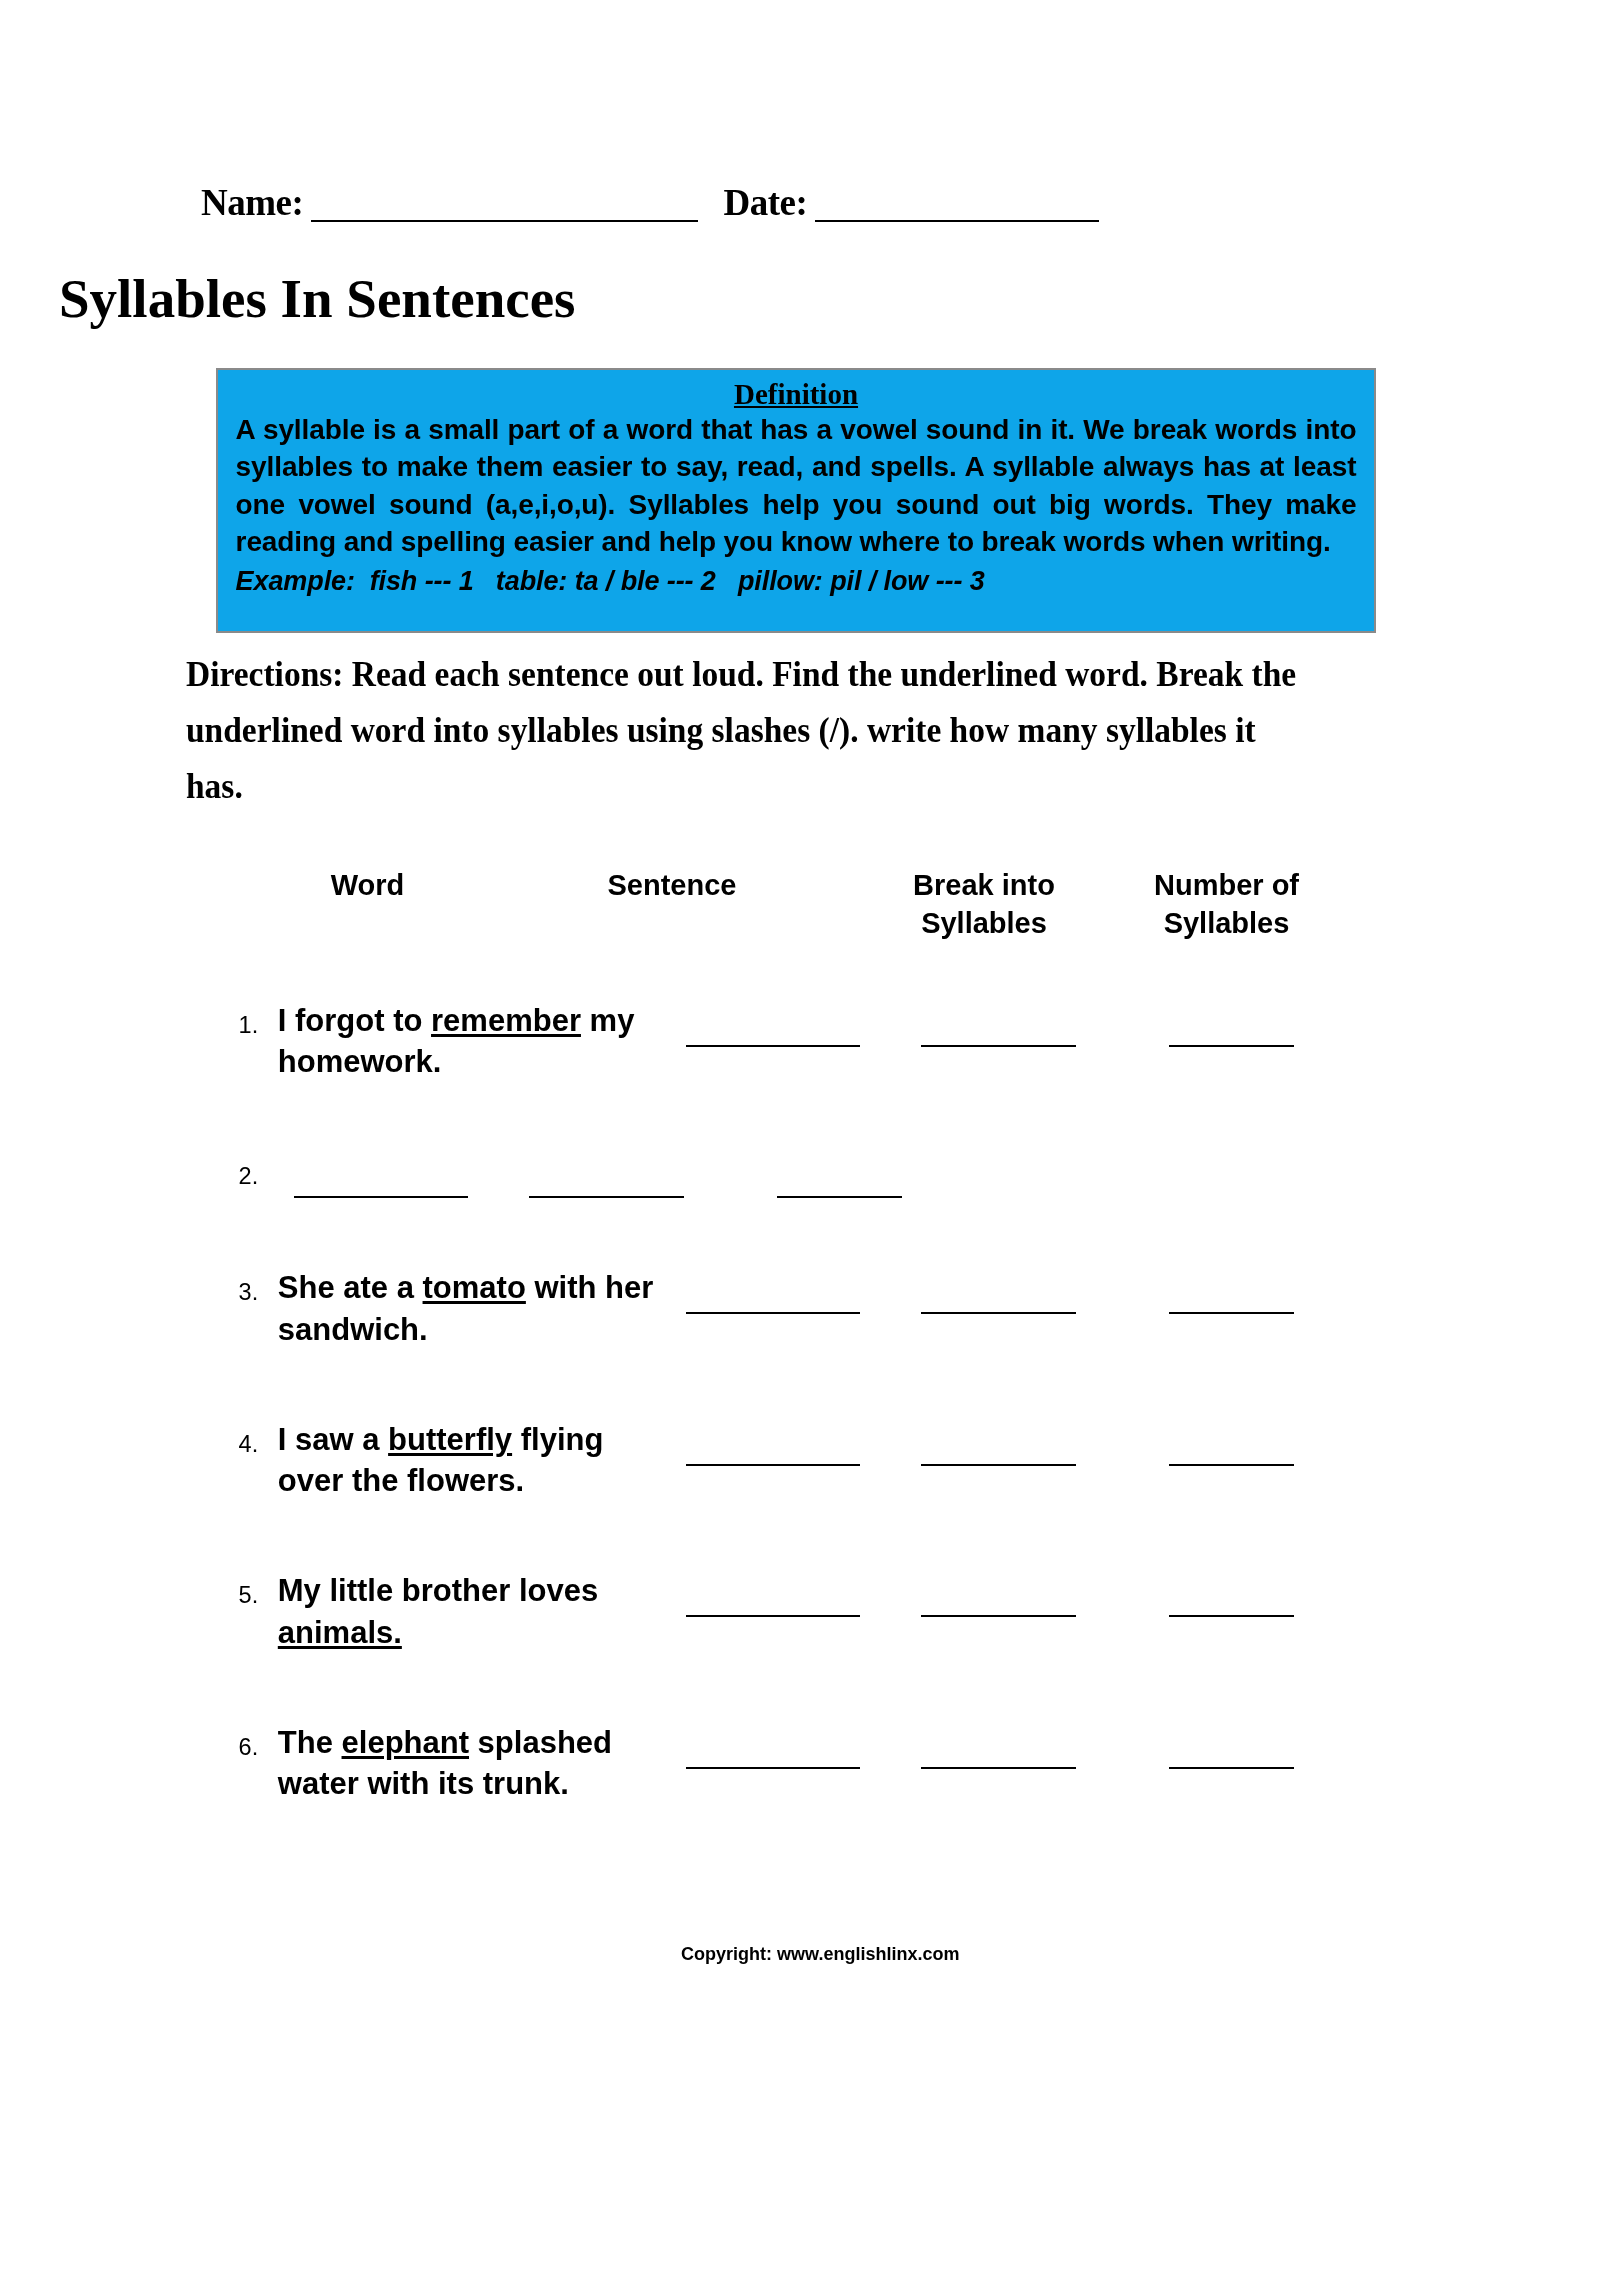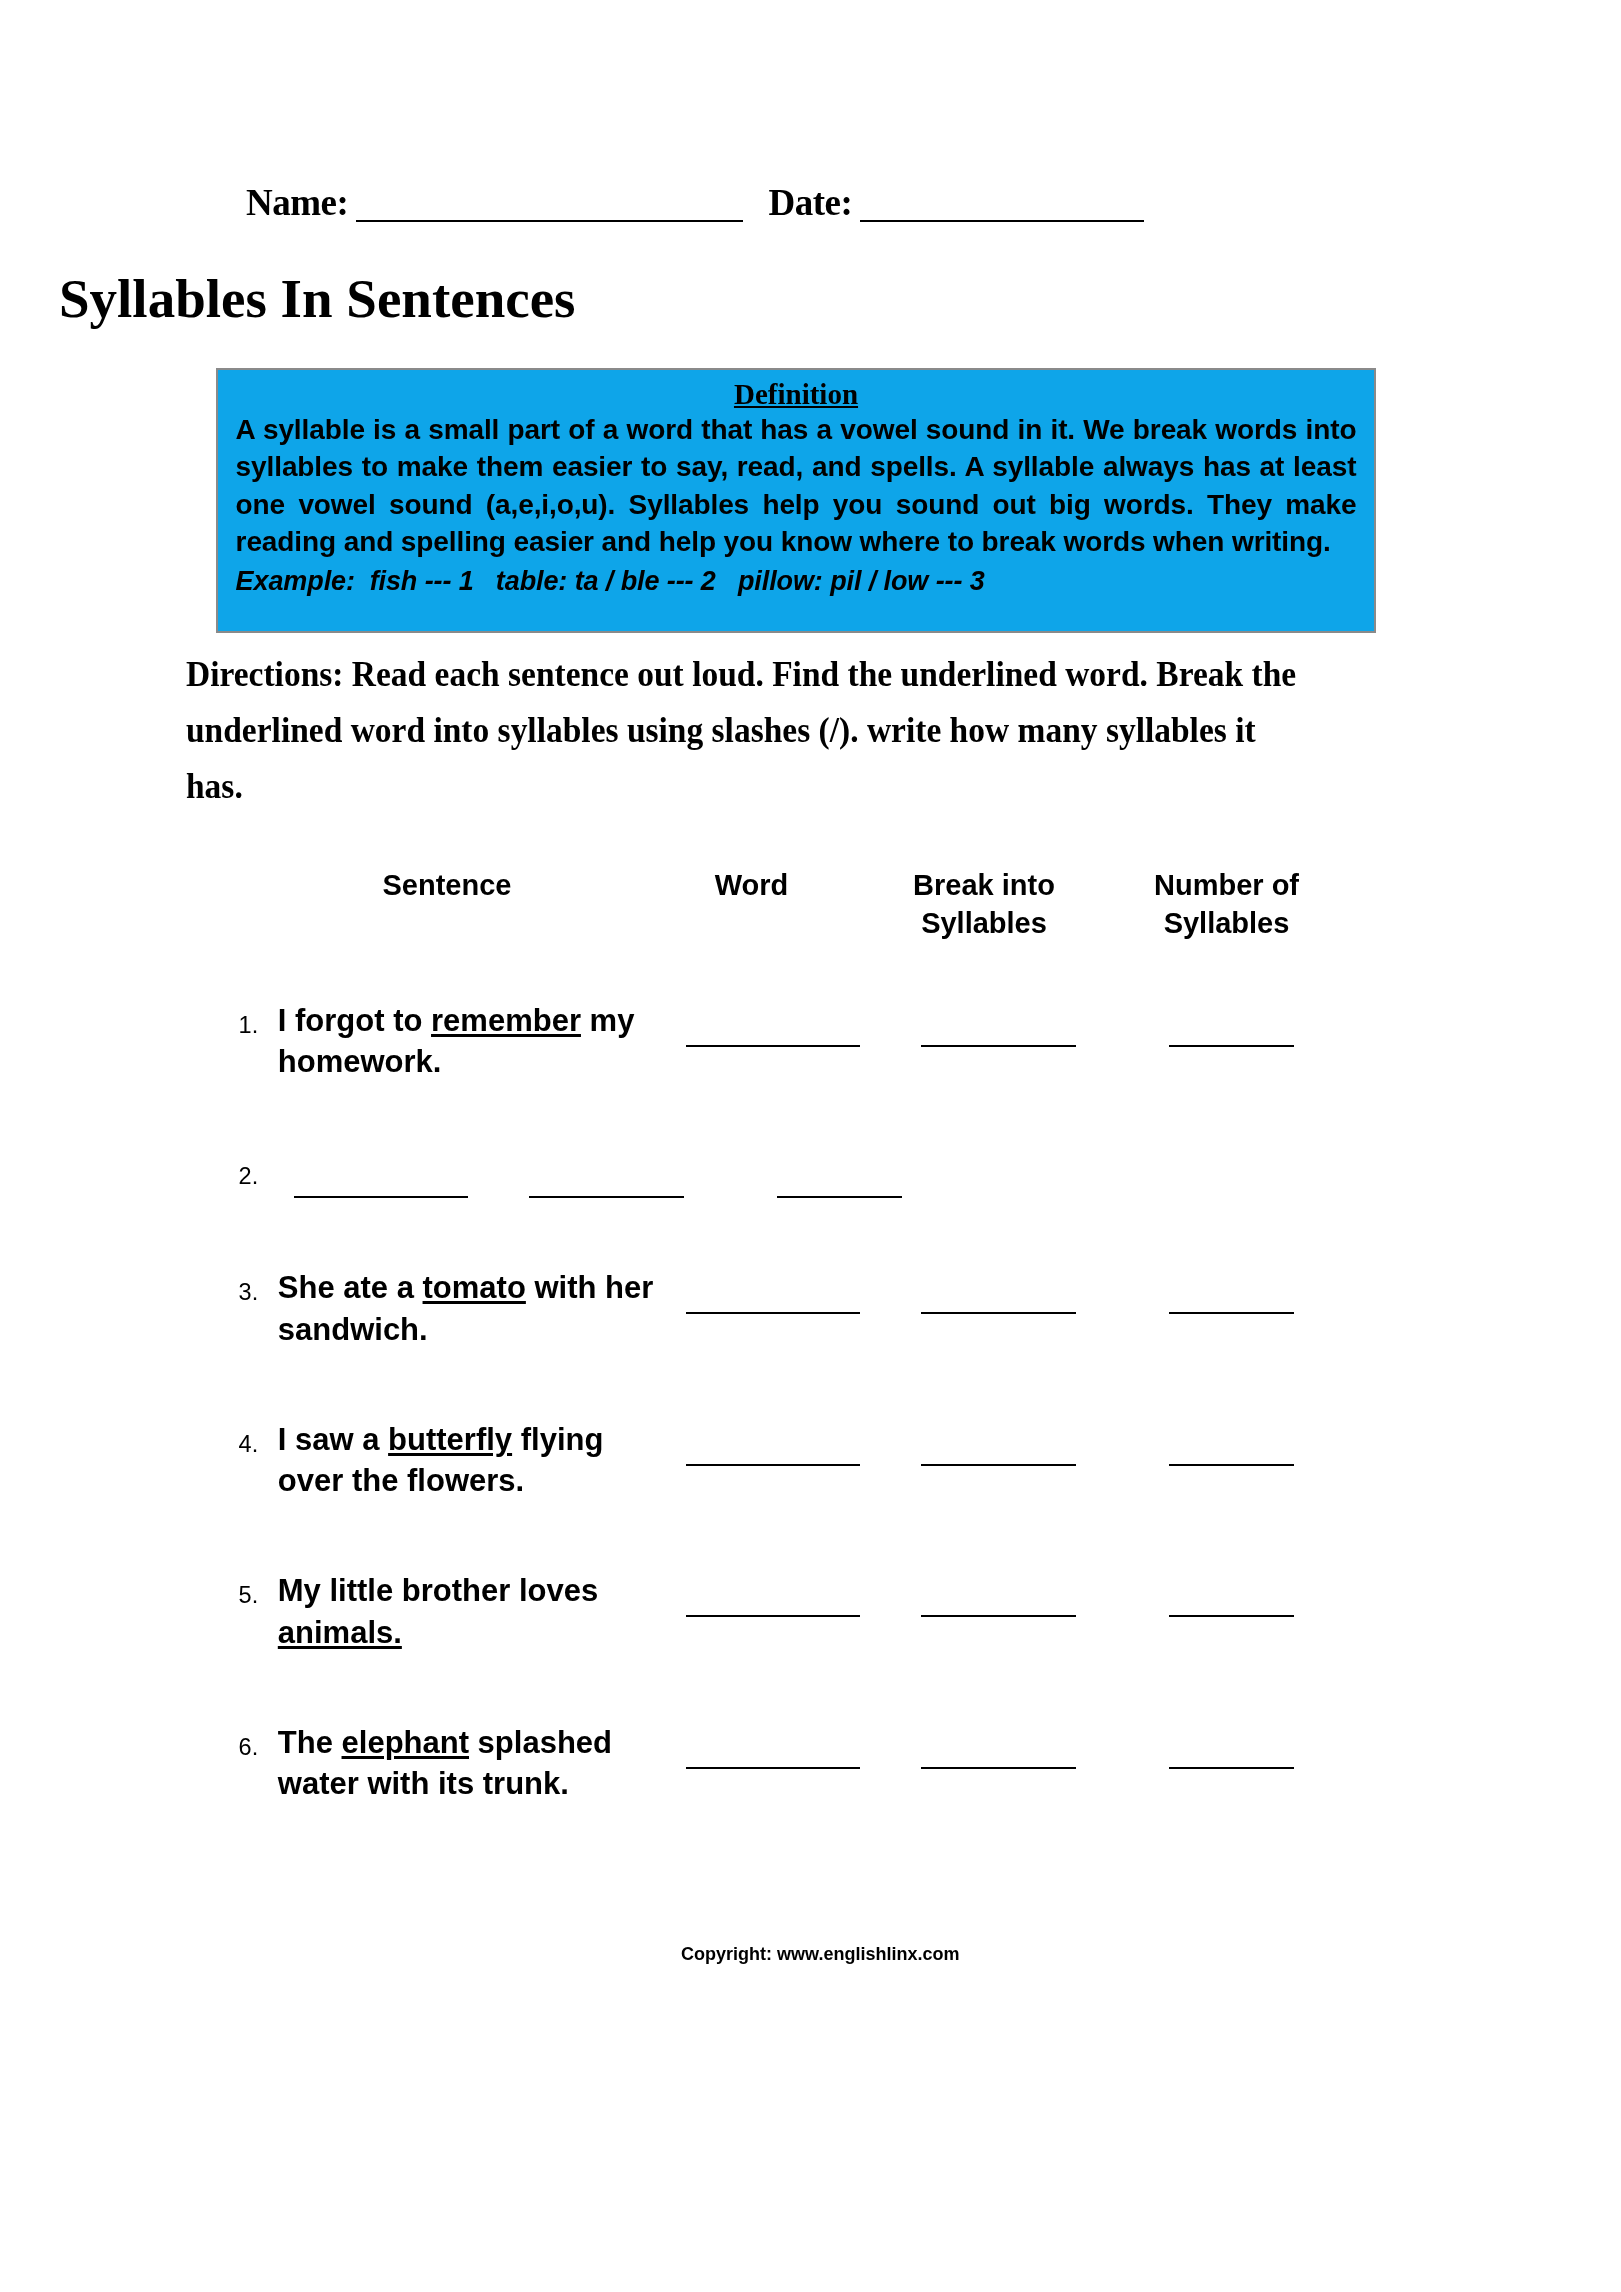--- a/index.html
+++ b/index.html
@@ -31,21 +31,20 @@
     left: 201px;
     top: 181px;
     width: 1196px;
     display: flex;
     align-items: flex-end;
     font-family: "Liberation Serif", serif;
     font-weight: bold;
     font-size: 37px;
     letter-spacing: -0.5px;
     white-space: nowrap;
-    margin-left: 45px;
   }
   .nd-label { display: inline-block; }
   .nd-rule {
     display: inline-block;
     border-bottom: 2.9px solid #000;
     height: 29px;
     margin: 0 3.9px 2px 7.8px;
   }
   .nd-rule.name-rule { width: 387px; }
   .nd-rule.date-rule { width: 284px; }
@@ -230,22 +229,22 @@
     <div class="definition-heading">Definition</div>
     <div class="definition-body">
       <p>A syllable is a small part of a word that has a vowel sound in it. We break words into syllables to make them easier to say, read, and spells. A syllable always has at least one vowel sound (a,e,i,o,u). Syllables help you sound out big words. They make reading and spelling easier and help you know where to break words when writing.</p>
     </div>
     <div class="definition-example">Example:  fish --- 1   table: ta / ble --- 2   pillow: pil / low --- 3</div>
   </div>
 
   <div class="directions">Directions: Read each sentence out loud. Find the underlined word. Break the underlined word into syllables using slashes (/). write how many syllables it has.</div>
 
   <div class="col-headers">
+    <div class="ch ch-word">Word</div>
     <div class="ch ch-sentence">Sentence</div>
-    <div class="ch ch-word">Word</div>
     <div class="ch ch-break">
       <div>Break into</div>
       <div>Syllables</div>
     </div>
     <div class="ch ch-number">
       <div>Number of</div>
       <div>Syllables</div>
     </div>
   </div>
 

